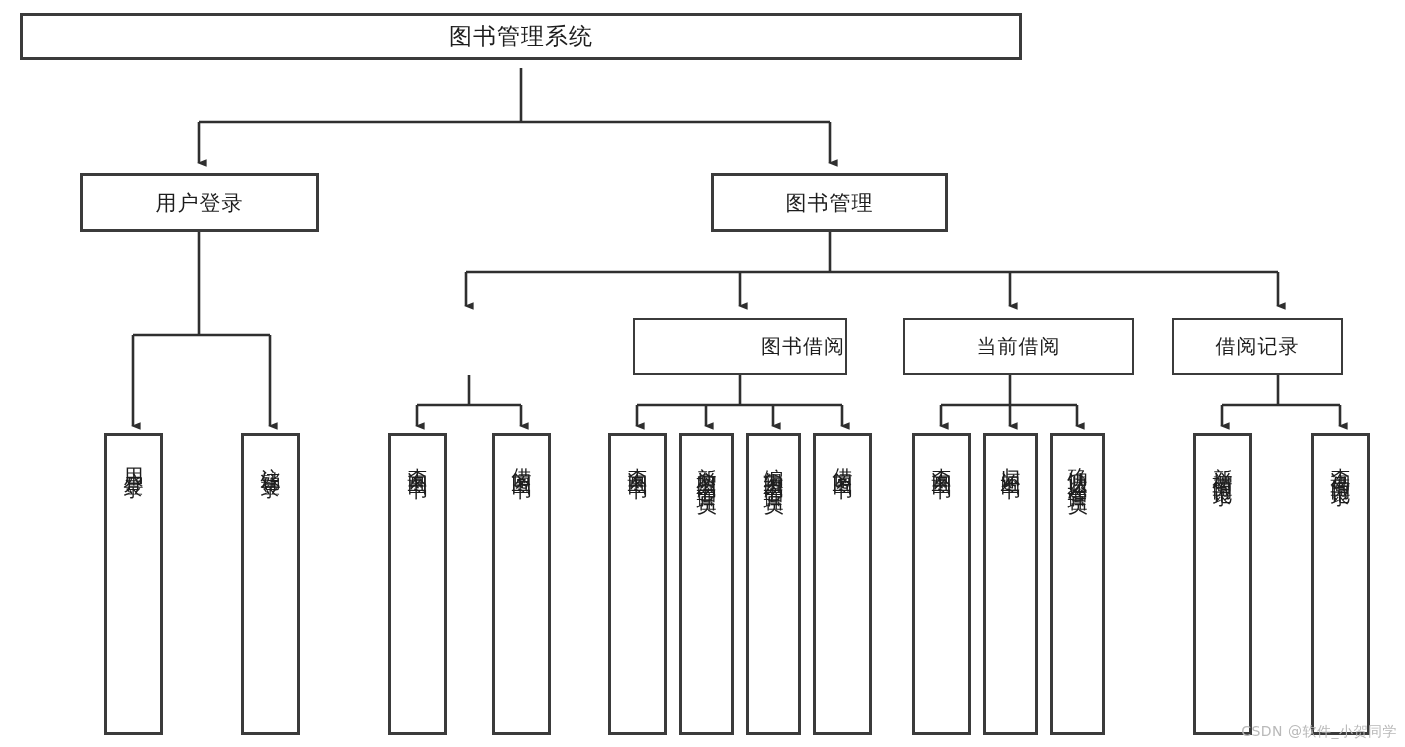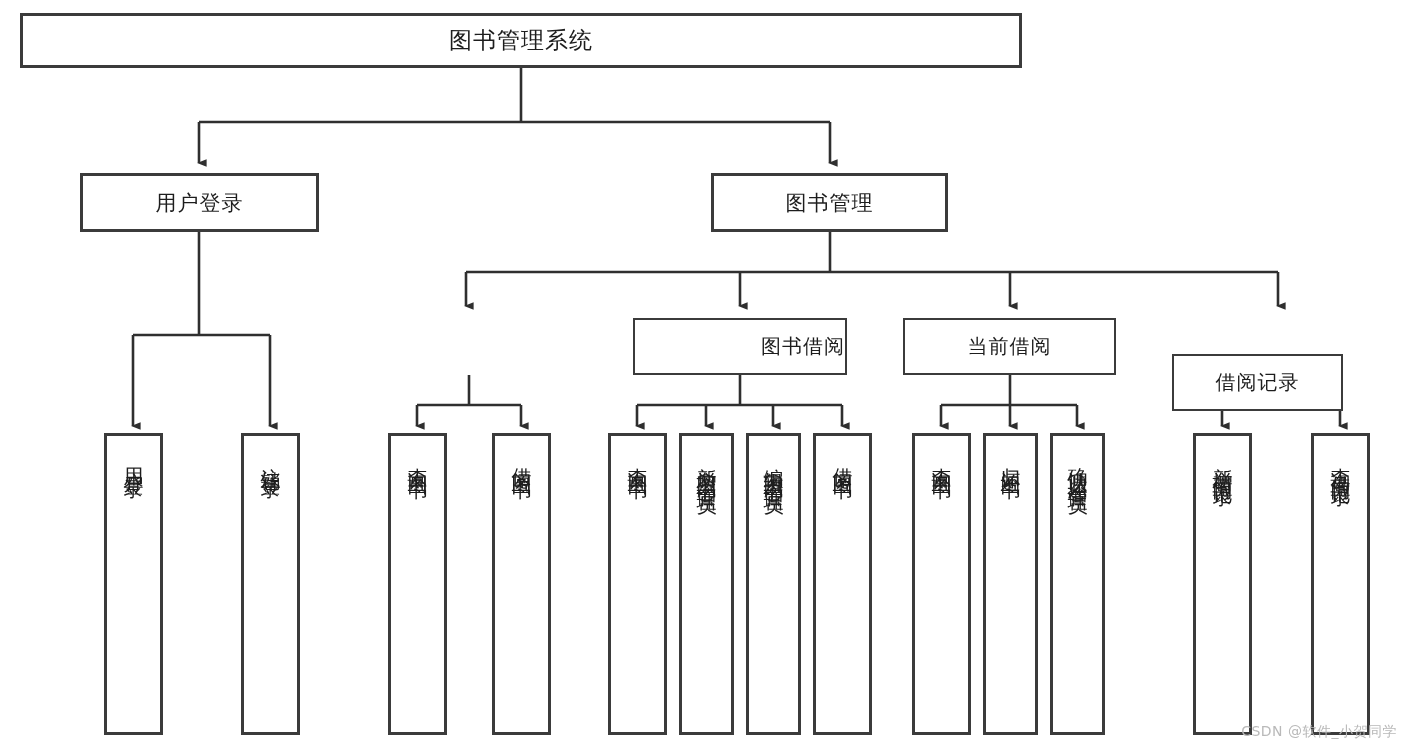--- a/index.html
+++ b/index.html
@@ -125,38 +125,38 @@
       <path d="M1010,405 L1010,426" marker-end="url(#arrow)"></path>
       <path d="M1077,405 L1077,426" marker-end="url(#arrow)"></path>
 
       <path d="M1278,375 L1278,405"></path>
       <path d="M1222,405 L1340,405"></path>
       <path d="M1222,405 L1222,426" marker-end="url(#arrow)"></path>
       <path d="M1340,405 L1340,426" marker-end="url(#arrow)"></path>
     </g>
   </svg>
 
-  <div class="node level0" style="left:20px; top:13px; width:1002px; height:55px;">
+  <div class="node level0" style="left:20px; top:13px; width:1002px; height:47px;">
     <span class="htext">图书管理系统</span>
   </div>
 
   <div class="node level1" style="left:80px; top:173px; width:239px; height:59px;">
     <span class="htext">用户登录</span>
   </div>
   <div class="node level1" style="left:711px; top:173px; width:237px; height:59px;">
     <span class="htext">图书管理</span>
   </div>
 
   <div class="node level2" style="left:633px; top:318px; width:214px; height:57px;justify-content:flex-end;">
     <span class="htext">图书借阅</span>
   </div>
-  <div class="node level2" style="left:903px; top:318px; width:213px; height:57px;">
+  <div class="node level2" style="left:903px; top:318px; width:231px; height:57px;">
     <span class="htext">当前借阅</span>
   </div>
-  <div class="node level2" style="left:1172px; top:318px; width:171px; height:57px;margin-top:36px;">
+  <div class="node level2" style="left:1172px; top:318px; width:171px; height:57px;">
     <span class="htext">借阅记录</span>
   </div>
 
   <div class="node leaf" style="left:104px; top:433px; width:59px; height:302px;">
     <span class="vtext">用户登录</span>
   </div>
   <div class="node leaf" style="left:241px; top:433px; width:59px; height:302px;">
     <span class="vtext">注销登录</span>
   </div>
 

